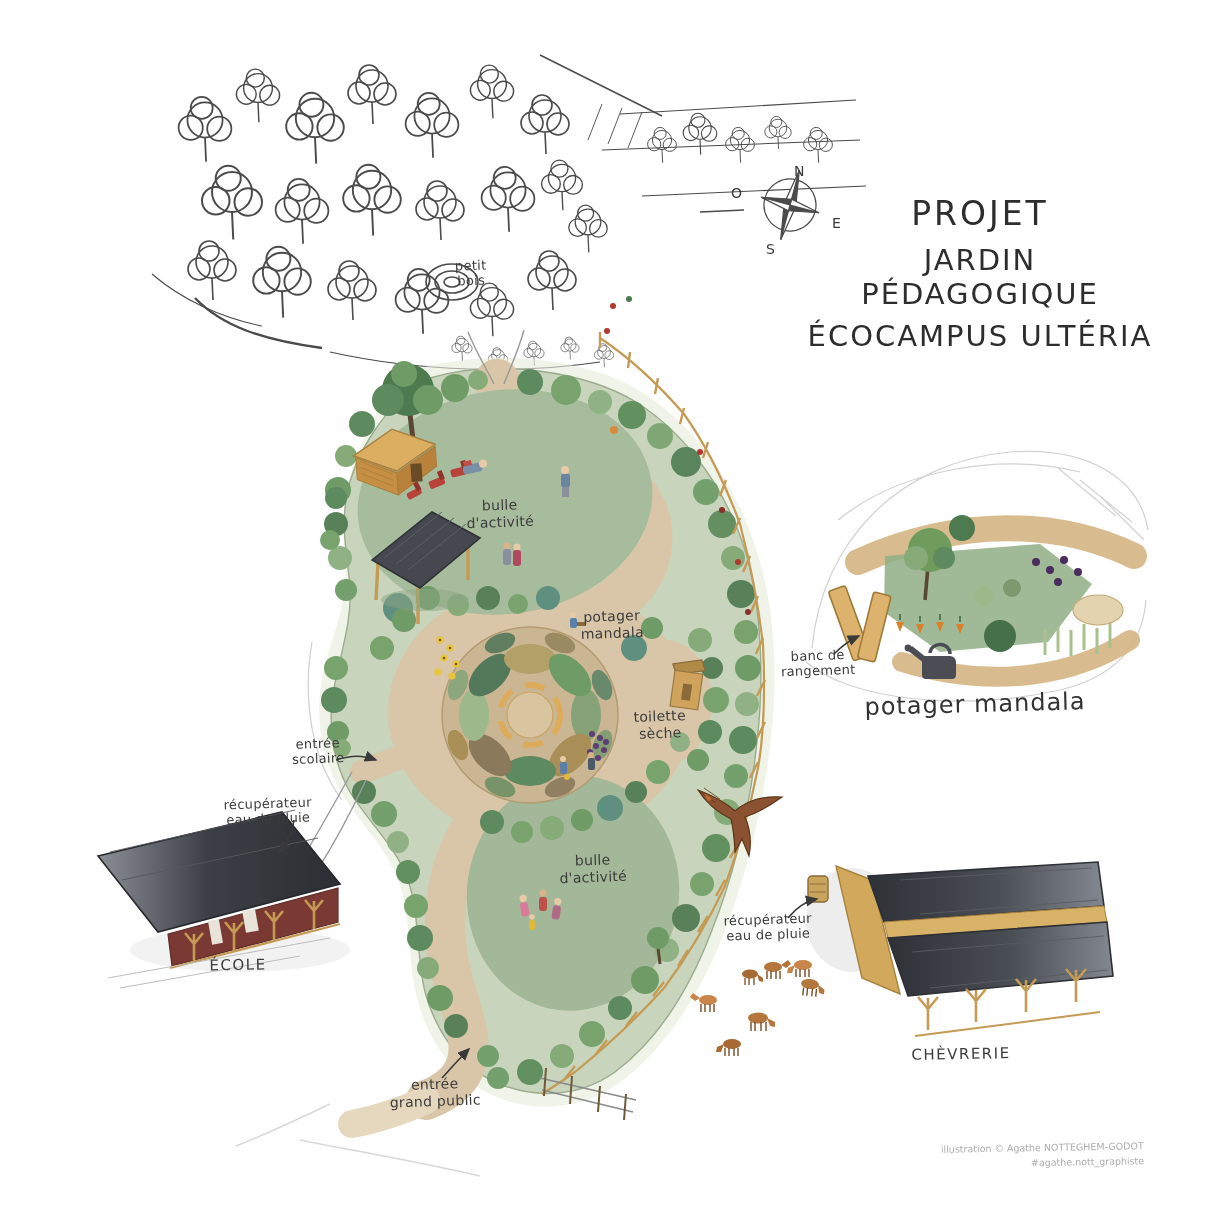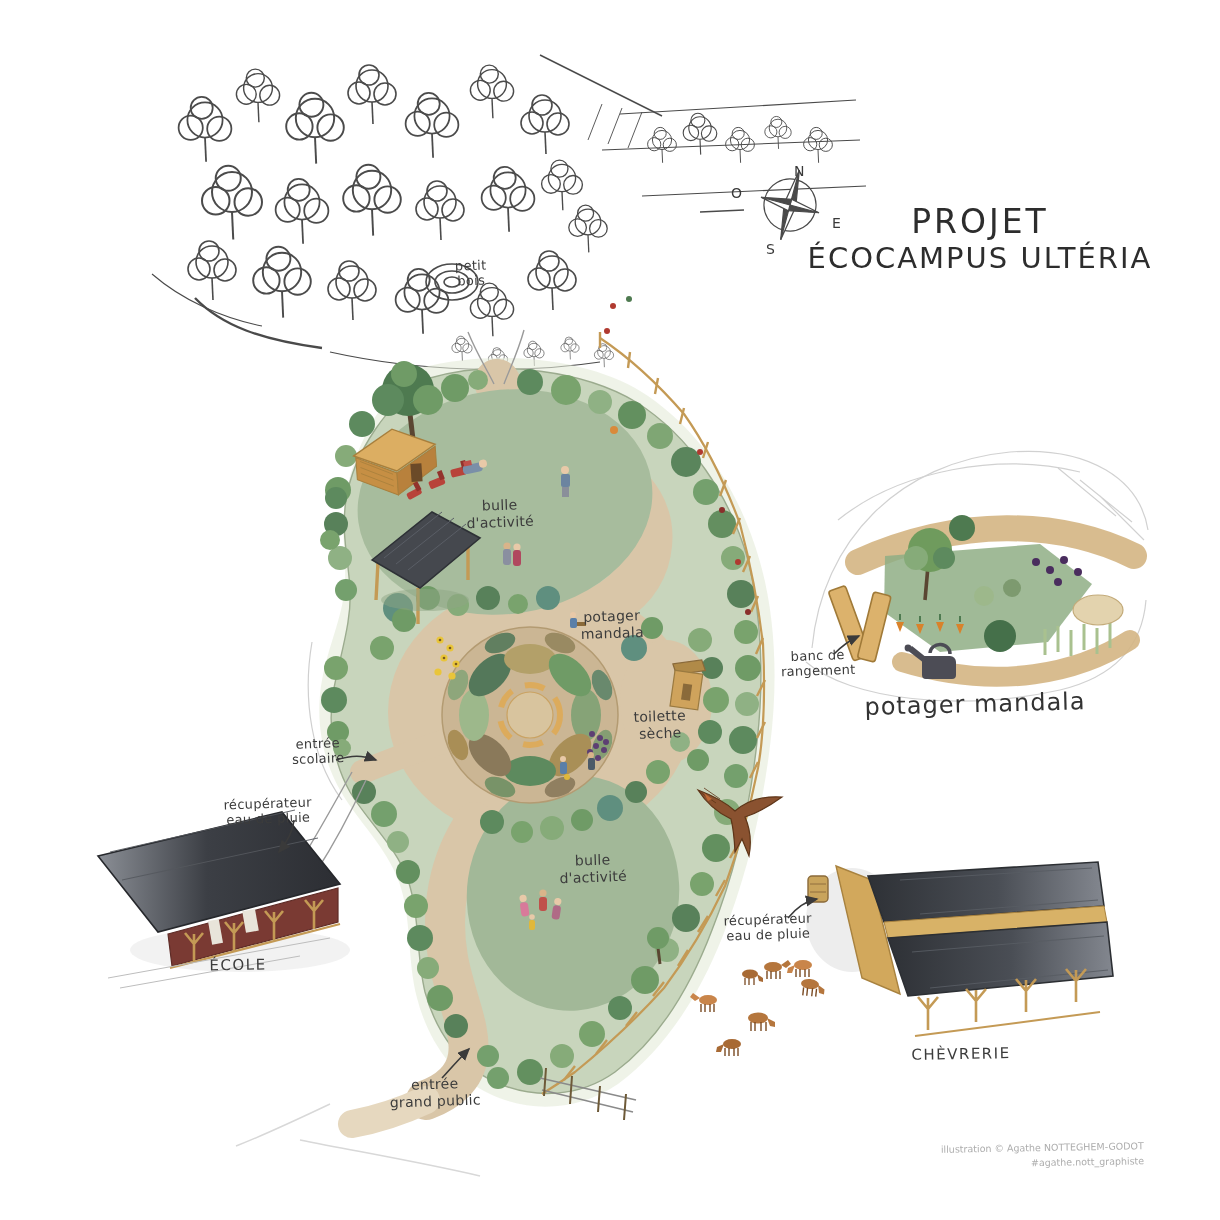--- a/index.html
+++ b/index.html
@@ -3,24 +3,24 @@
 <meta charset="utf-8">
 <style>
   html,body{margin:0;padding:0;background:#fff;}
   .canvas{position:relative;width:1220px;height:1220px;background:#ffffff;overflow:hidden;
           font-family:"DejaVu Sans",sans-serif;color:#3a3a3a;}
   svg{position:absolute;left:0;top:0;}
   .lbl{position:absolute;font-size:14px;line-height:1.18;text-align:center;color:#3c3c3c;
        transform:rotate(-2deg);letter-spacing:.3px;white-space:nowrap;}
   .lbl.small{font-size:13px;}
   .lbl.caps{font-size:15px;letter-spacing:1.5px;transform:rotate(-1deg);}
-  .title-block{position:absolute;left:800px;top:202px;width:360px;text-align:center;color:#2d2d2d;}
+  .title-block{position:absolute;left:800px;top:194px;width:360px;text-align:center;color:#2d2d2d;}
   .title-block .t1{font-size:33px;letter-spacing:3px;font-weight:500;}
   .title-block .t2{font-size:29px;letter-spacing:2px;font-weight:500;margin-top:10px;}
-  .title-block .t3{font-size:29px;letter-spacing:2px;font-weight:500;margin-top:0;}
+  .title-block .t3{font-size:29px;letter-spacing:2px;font-weight:500;margin-top:8px;}
   .title-block .loc{font-size:19px;letter-spacing:3px;margin-top:22px;font-weight:400;}
   .panel-title{position:absolute;left:845px;top:690px;width:260px;text-align:center;
                font-size:24px;letter-spacing:1px;transform:rotate(-1.5deg);color:#333;}
   .credit{position:absolute;right:76px;top:1140px;text-align:right;font-size:9.5px;
           color:#adadad;line-height:1.6;transform:rotate(-1deg);}
   .cmp{font-size:14px;fill:#3a3a3a;font-family:"DejaVu Sans",sans-serif;}
 </style>
 </head>
 <body>
 
@@ -607,20 +607,21 @@
   <span>récupérateur</span><br>
   <span>eau de pluie</span>
 </div>
 
 <div class="lbl caps" style="left:896px;top:1046px;width:130px;">
   <span>CHÈVRERIE</span>
 </div>
 
 <div class="title-block">
   <div class="t1">PROJET</div>
+  <div class="t2">JARDIN PÉDAGOGIQUE</div>
   <div class="t3">ÉCOCAMPUS ULTÉRIA</div>
 </div>
 
 <div class="credit">
   <div>illustration © Agathe NOTTEGHEM-GODOT</div>
   <div>#agathe.nott_graphiste</div>
 </div>
 
 </div>
 

